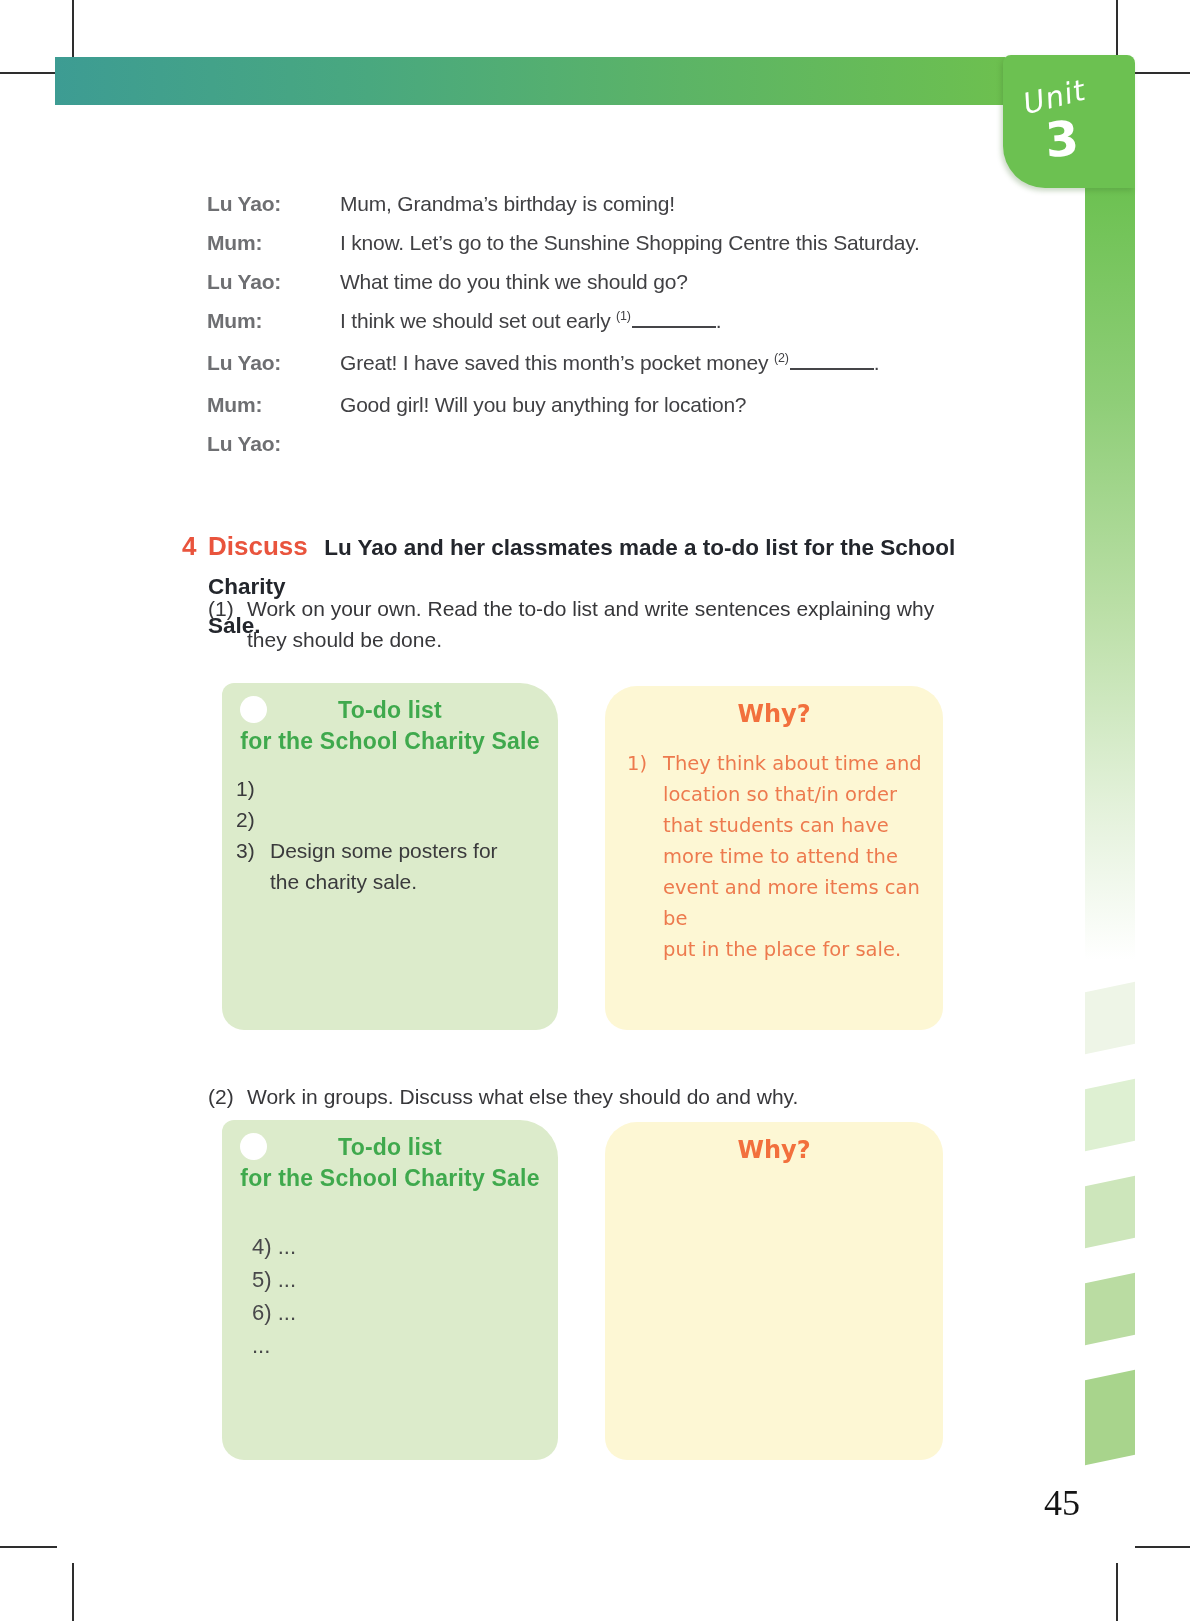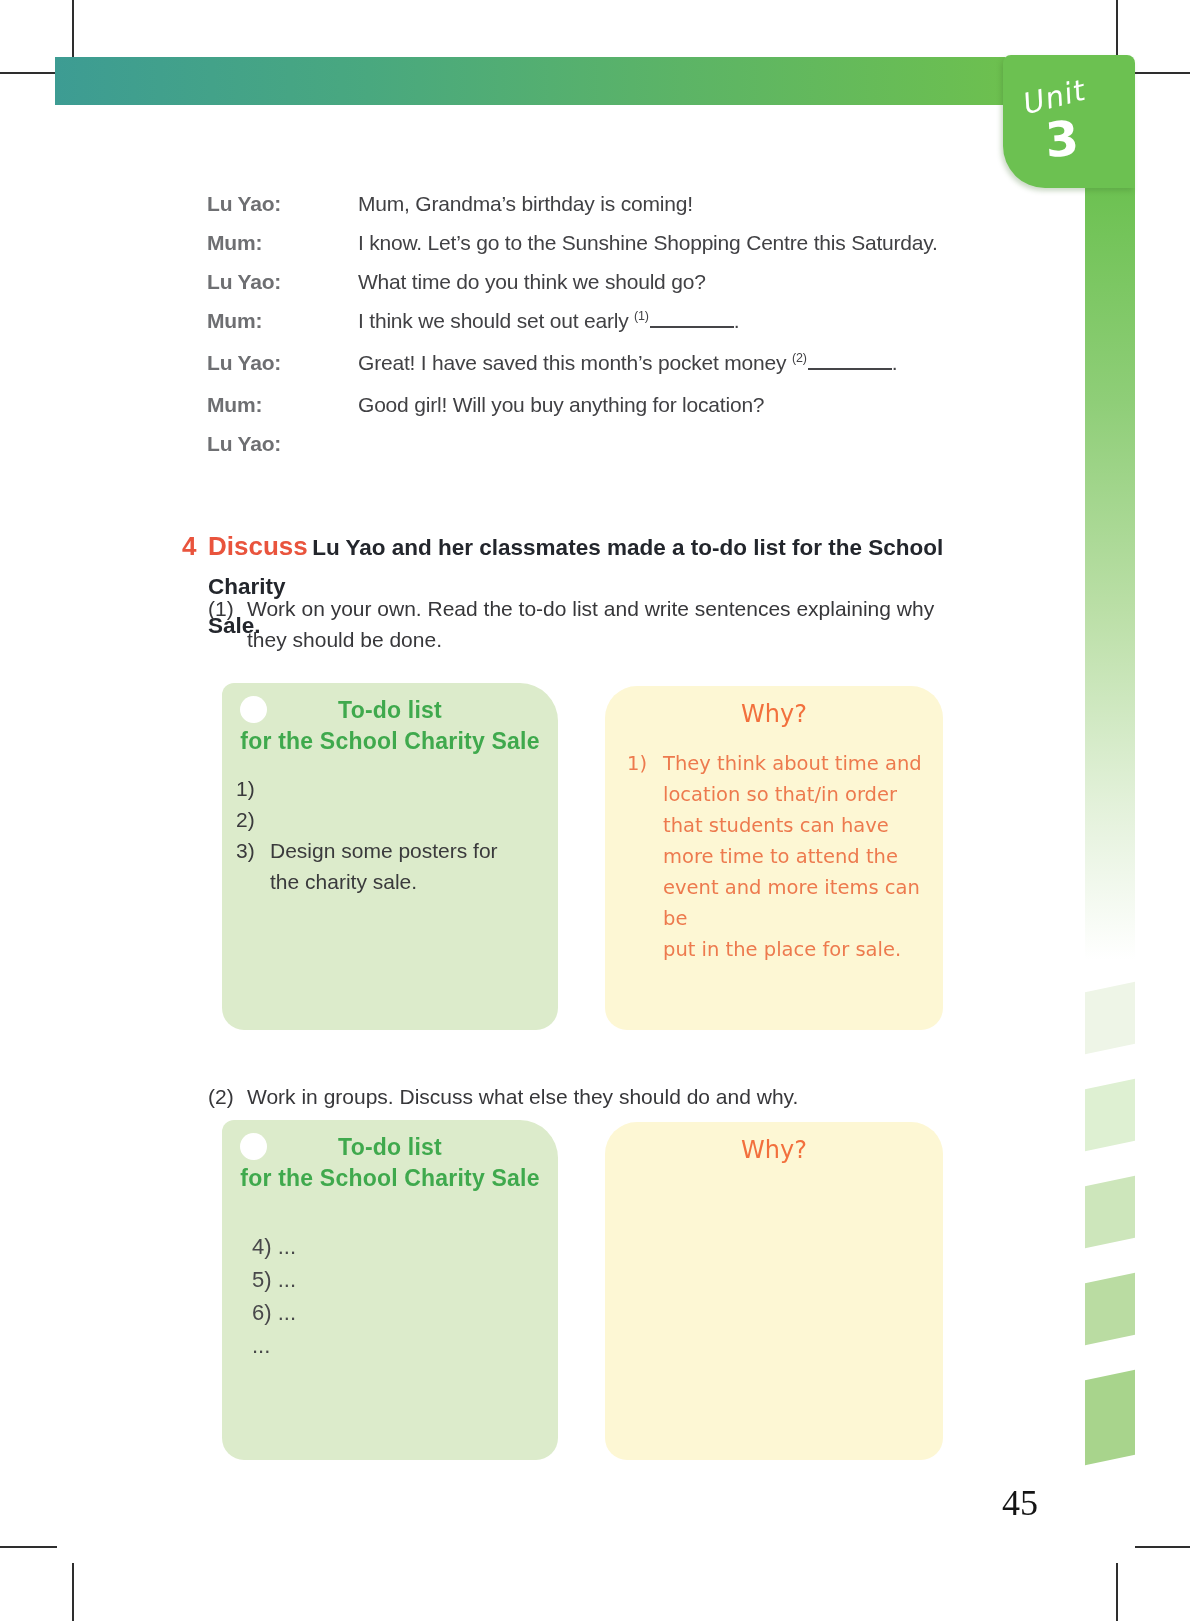--- a/index.html
+++ b/index.html
@@ -28,30 +28,30 @@
     background:linear-gradient(180deg,#6cc151 0%,#8fce78 28%,#bbdfa7 55%,#e3f1da 80%,rgba(243,249,240,0) 100%);}
   .stripe{position:absolute;left:1085px;width:50px;transform:skewY(-12deg);}
   .s1{top:987px;height:62px;background:#eef5e7;}
   .s2{top:1084px;height:62px;background:#def0d2;}
   .s3{top:1181px;height:62px;background:#cde6bb;}
   .s4{top:1278px;height:62px;background:#badca2;}
   .s5{top:1375px;height:85px;background:#a8d48c;}
 
   
   .dialogue{position:absolute;left:207px;top:192px;width:770px;}
-  .dlg-row{display:flex;margin-bottom:15px;line-height:24px;font-size:21px;letter-spacing:-0.2px;gap:18px;}
+  .dlg-row{display:flex;margin-bottom:15px;line-height:24px;font-size:21px;letter-spacing:-0.2px;}
   .dlg-speaker{flex:0 0 93px;font-weight:bold;color:#6e6f72;}
   .dlg-text{flex:1;color:#414144;margin-left:40px;}
   .sup{font-size:12.5px;position:relative;top:-8px;color:#414144;}
   .blank-line{display:inline-block;width:84px;height:5px;border-bottom:2px solid #454548;margin-left:1px;}
 
   
   .activity-heading{position:absolute;left:208px;top:528px;width:760px;line-height:37px;}
   .act-num{position:absolute;left:-26px;top:0;color:#e9543d;font-weight:bold;font-size:26px;}
-  .act-title{color:#e9543d;font-weight:bold;font-size:26px;}
+  .act-title{color:#e9543d;font-weight:bold;font-size:26px;margin-right:12px;}
   .act-desc{color:#23262c;font-weight:bold;font-size:22.5px;white-space:pre-line;}
 
   
   .step{position:absolute;left:208px;width:758px;display:flex;font-size:21px;line-height:31px;color:#37373a;}
   .step-1{top:593px;}
   .step-2{top:1081px;}
   .step-label{flex:0 0 39px;}
   .step-text{flex:1;white-space:pre-line;}
 
   
@@ -64,30 +64,30 @@
 
   .punch-hole{position:absolute;left:18px;top:13px;width:27px;height:27px;background:#ffffff;border-radius:50%;}
   .todo-title{margin-top:12px;text-align:center;color:#3fa94d;font-weight:bold;font-size:23px;line-height:31px;
     font-family:Liberation Sans, sans-serif;letter-spacing:0.2px;}
 
   .todo-items{position:absolute;left:14px;top:90px;width:308px;}
   .box-item{display:flex;font-size:21px;line-height:31px;color:#3a3a3c;}
   .item-num{flex:0 0 34px;}
   .item-text{flex:1;white-space:pre-line;}
 
-  .why-title{margin-top:14px;text-align:center;color:#f2703d;font-weight:normal;font-size:24px;
+  .why-title{margin-top:14px;text-align:center;color:#f2703d;font-weight:bold;font-size:24px;
     font-family:"DejaVu Sans",sans-serif;}
   .why-items{position:absolute;left:22px;top:62px;width:300px;}
   .why-item{display:flex;font-family:"DejaVu Sans",sans-serif;font-size:19.5px;line-height:31px;color:#ed7a4e;}
   .why-item .item-num{flex:0 0 36px;}
 
   .todo2-lines{position:absolute;left:30px;top:110px;}
   .todo2-line{font-size:22px;line-height:33px;color:#48484a;}
 
-  .page-number{position:absolute;left:970px;top:1482px;width:100px;text-align:center;
+  .page-number{position:absolute;left:1012px;top:1482px;width:100px;text-align:center;
     font-family:"Liberation Serif",serif;font-size:36px;color:#141414;}
 </style>
 </head>
 <body>
 
 <div class="page">
 
   <div class="mark v" style="left:72px;top:0;height:57px;"></div>
   <div class="mark h" style="left:0;top:72px;width:55px;"></div>
   <div class="mark v" style="left:1116px;top:0;height:55px;"></div>

